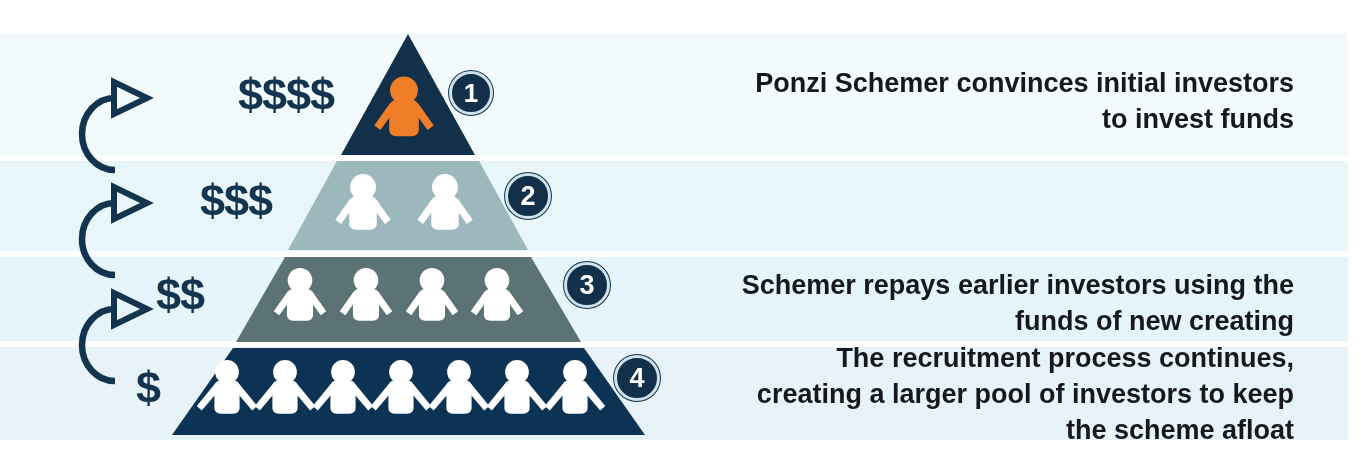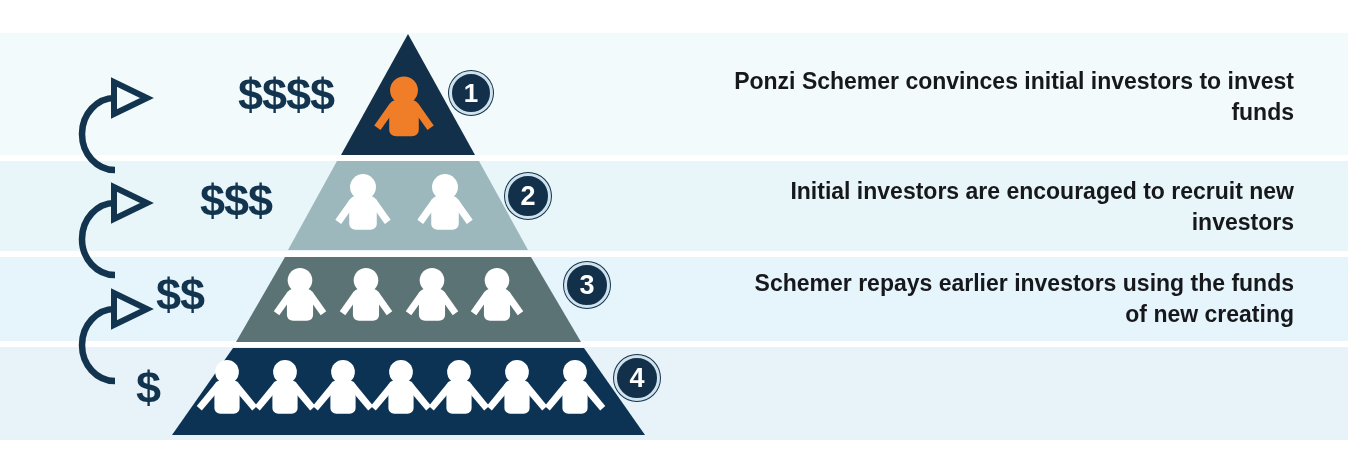--- a/index.html
+++ b/index.html
@@ -76,21 +76,21 @@
   .badge-4 { left: 614px; top: 355px; width: 46px; height: 46px; font-size: 27px; }
 
   
   .desc {
     position: absolute;
     right: 78px;
     text-align: right;
     color: #16181c;
     font-weight: 700;
     font-family: "Liberation Sans", sans-serif;
-    font-size: 23px;
+    font-size: 27px;
     line-height: 1.33;
     width: 560px;
   }
   .desc-1 { top: 66px; }
   .desc-2 { top: 176px; }
   .desc-3 { top: 268px; }
   .desc-4 { top: 341px; }
 </style>
 </head>
 <body>
@@ -203,16 +203,16 @@
   <div class="dollars d2">$$$</div>
   <div class="dollars d3">$$</div>
   <div class="dollars d4">$</div>
 
   <div class="badge badge-1">1</div>
   <div class="badge badge-2">2</div>
   <div class="badge badge-3">3</div>
   <div class="badge badge-4">4</div>
 
   <div class="desc desc-1">Ponzi Schemer convinces initial investors to invest funds</div>
-  <div class="desc desc-2">Initial investors are encouraged to recruit new investors</div>
   <div class="desc desc-3">Schemer repays earlier investors using the funds of new creating</div>
+  <div class="desc desc-4">The recruitment process continues, creating a larger pool of investors to keep the scheme afloat</div>
 
 </div>
 
 </body></html>

